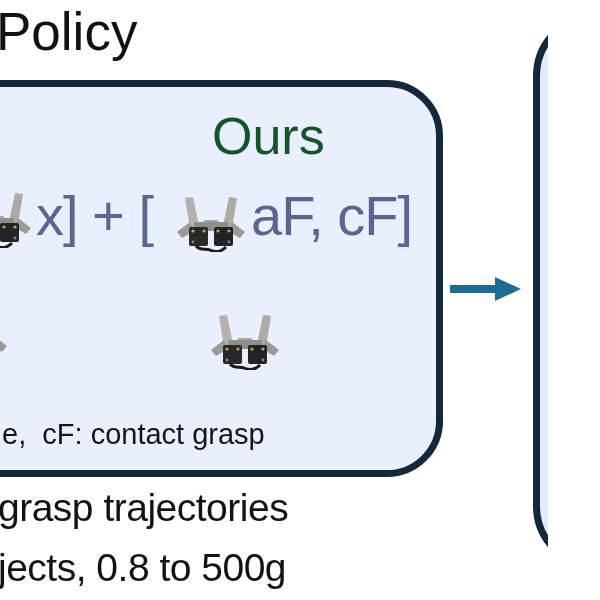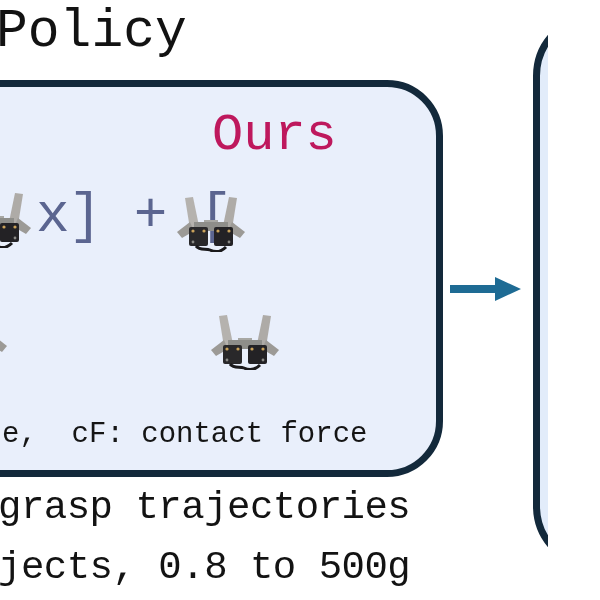--- a/index.html
+++ b/index.html
@@ -1,26 +1,26 @@
 <!DOCTYPE html>
 <html><head>
 <meta charset="utf-8">
 <style>
   html,body{margin:0;padding:0;background:#ffffff;}
   .page{
     position:relative;width:548px;height:600px;overflow:hidden;background:#ffffff;
-    font-family:Liberation Mono, monospace;color:#121212;
+    font-family:Liberation Sans, sans-serif;color:#121212;
   }
   .abs{position:absolute;}
   .title{left:-4px;top:2px;font-size:53px;line-height:1.15;color:#121212;}
   .policy-box{
     left:-90px;top:80px;width:533px;height:397px;box-sizing:border-box;
     background:#e9effb;border:7px solid #13293b;border-radius:56px;
   }
-  .ours{left:212px;top:106px;font-size:52px;color:#be185d;}
+  .ours{left:212px;top:106px;font-size:52px;color:#14532d;}
   .eq{font-size:56px;color:#5b6590;letter-spacing:-1px;white-space:pre;line-height:1.0;}
   .eq1-pre{left:36px;top:188px;}
   .eq1-post{left:251px;top:188px;}
   .eq2-pre{left:8px;top:318px;}
   .eq2-post{left:276px;top:318px;}
   .caption{left:2px;top:418px;font-size:29px;color:#151515;white-space:pre;}
   .note{font-size:39px;color:#131313;letter-spacing:-0.5px;white-space:pre;}
   .note1{left:-2px;top:486px;}
   .note2{left:-2px;top:546px;}
   .gripper{width:70px;height:56px;}
@@ -78,29 +78,30 @@
 
   <div class="abs ours">Ours</div>
 
   <svg class="abs gripper g1" viewBox="0 0 70 56">
       <use href="#gripper-shape"></use>
     </svg>
   <span class="abs eq eq1-pre">x] + [</span>
   <svg class="abs gripper g2" viewBox="0 0 70 56">
       <use href="#gripper-shape"></use>
     </svg>
+  <span class="abs eq eq1-post">aF, cF]</span>
 
   <svg class="abs gripper g3" viewBox="0 0 70 56">
       <use href="#gripper-shape"></use>
     </svg>
   <svg class="abs gripper g4" viewBox="0 0 70 56">
       <use href="#gripper-shape"></use>
     </svg>
 
-  <span class="abs caption">e,  cF: contact force</span>
+  <span class="abs caption">e,  cF: contact grasp</span>
 
   <span class="abs note note1">grasp trajectories</span>
   <span class="abs note note2">jects, 0.8 to 500g</span>
 
   <svg class="abs arrow" viewBox="0 0 72 30">
     <polygon points="0,11 45,11 45,3 71,15 45,27 45,19 0,19" fill="#1e6b94"></polygon>
   </svg>
 
   <div class="abs photo-panel"></div>
 

